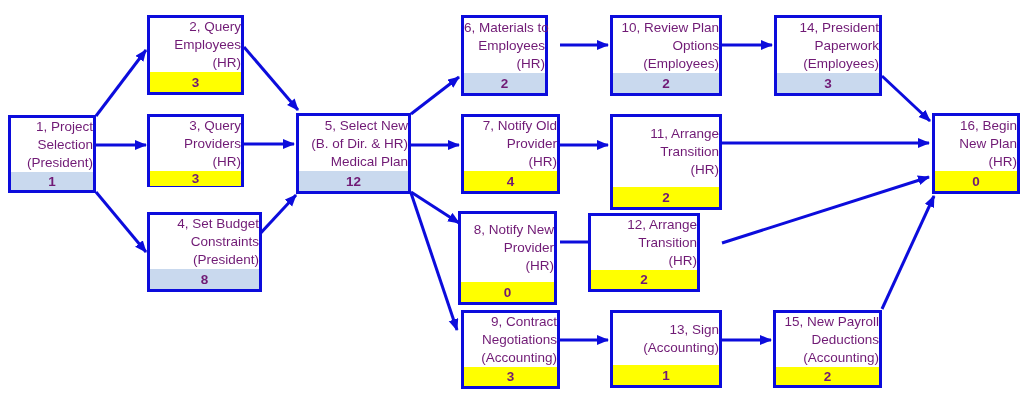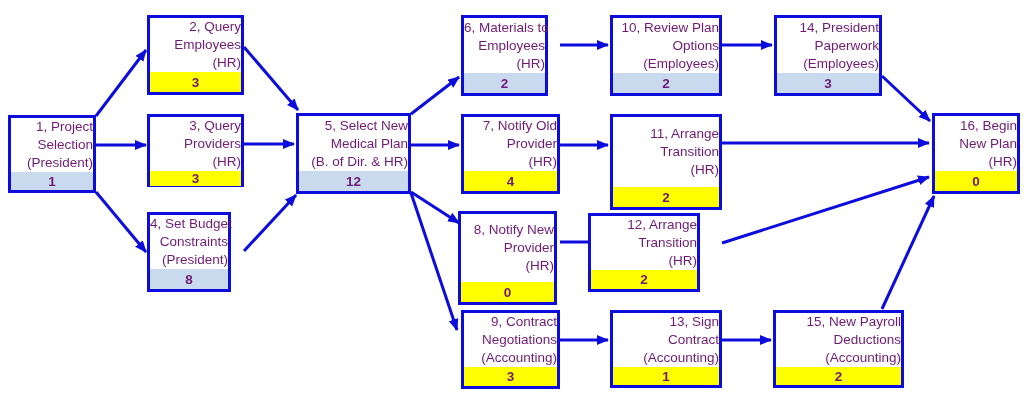--- a/index.html
+++ b/index.html
@@ -105,34 +105,34 @@
 
   <div class="node" style="left:147px;top:114px;width:97px;height:73px">
     <div class="txt">
       <div>3, Query</div>
       <div>Providers</div>
       <div>(HR)</div>
     </div>
     <div class="dur critical">3</div>
   </div>
 
-  <div class="node" style="left:147px;top:212px;width:84px;height:80px">
+  <div class="node" style="left:147px;top:212px;width:115px;height:80px">
     <div class="txt">
       <div>4, Set Budget</div>
       <div>Constraints</div>
       <div>(President)</div>
     </div>
     <div class="dur normal">8</div>
   </div>
 
   <div class="node" style="left:296px;top:113px;width:115px;height:81px">
     <div class="txt">
       <div>5, Select New</div>
+      <div>(B. of Dir. &amp; HR)</div>
       <div>Medical Plan</div>
-      <div>(B. of Dir. &amp; HR)</div>
     </div>
     <div class="dur normal">12</div>
   </div>
 
   <div class="node" style="left:461px;top:15px;width:87px;height:81px">
     <div class="txt">
       <div>6, Materials to</div>
       <div>Employees</div>
       <div>(HR)</div>
     </div>
@@ -189,36 +189,35 @@
       <div>12, Arrange</div>
       <div>Transition</div>
       <div>(HR)</div>
     </div>
     <div class="dur critical">2</div>
   </div>
 
   <div class="node" style="left:610px;top:310px;width:112px;height:78px">
     <div class="txt">
       <div>13, Sign</div>
-      <div>Contract</div>
       <div>(Accounting)</div>
     </div>
     <div class="dur critical">1</div>
   </div>
 
   <div class="node" style="left:774px;top:15px;width:108px;height:81px">
     <div class="txt">
       <div>14, President</div>
       <div>Paperwork</div>
       <div>(Employees)</div>
     </div>
     <div class="dur normal">3</div>
   </div>
 
-  <div class="node" style="left:773px;top:310px;width:131px;height:78px">
+  <div class="node" style="left:773px;top:310px;width:109px;height:78px">
     <div class="txt">
       <div>15, New Payroll</div>
       <div>Deductions</div>
       <div>(Accounting)</div>
     </div>
     <div class="dur critical">2</div>
   </div>
 
   <div class="node" style="left:932px;top:113px;width:88px;height:81px">
     <div class="txt">

